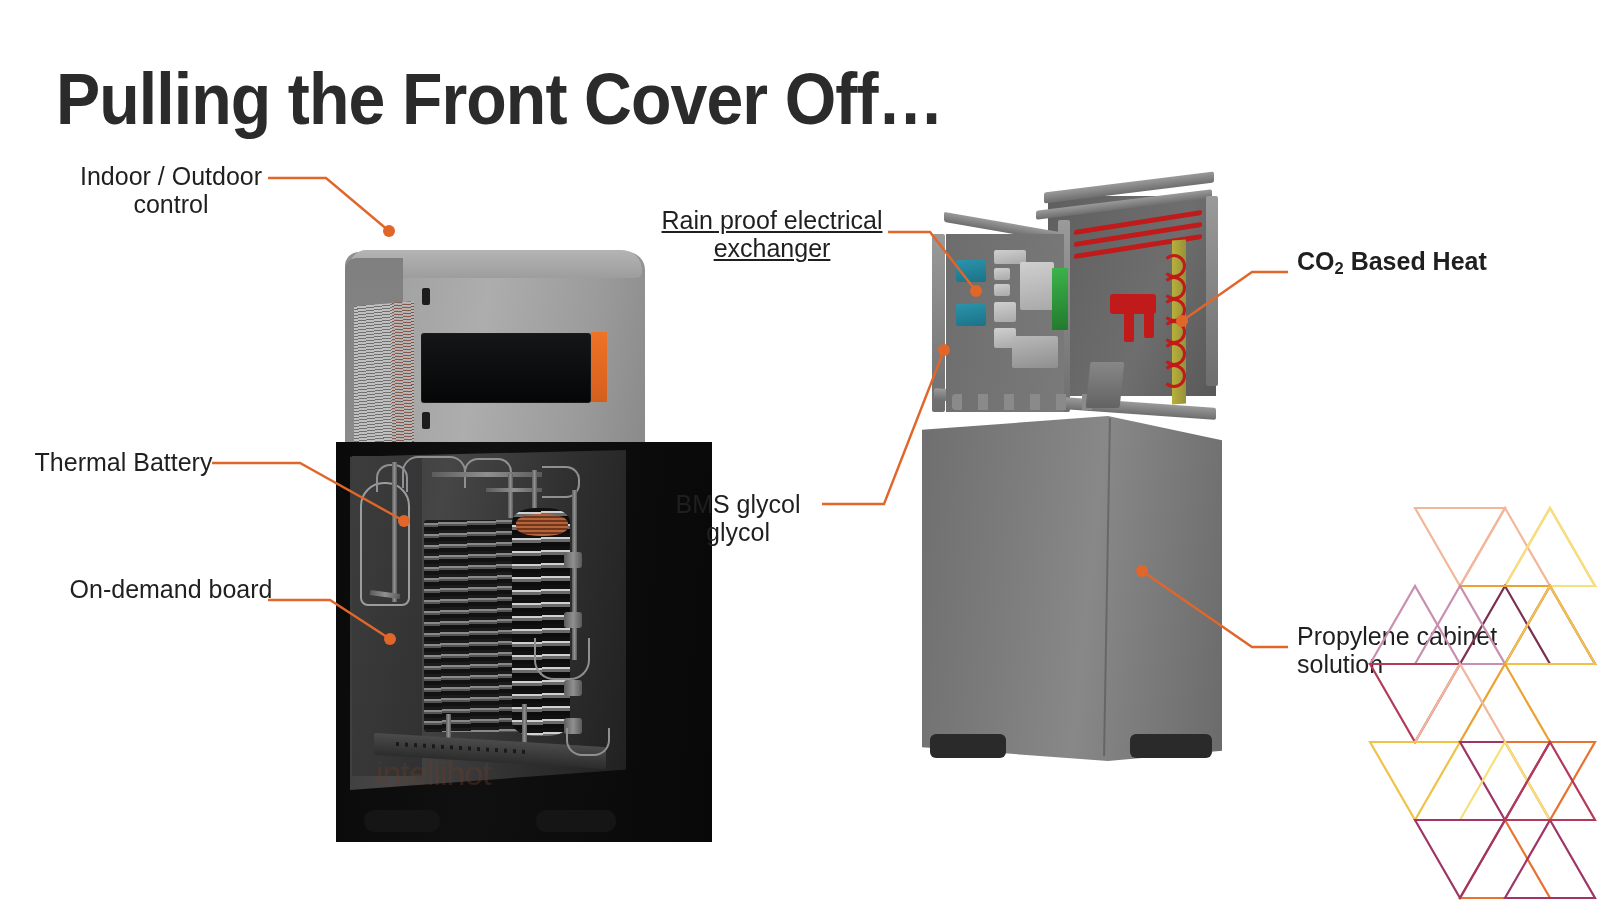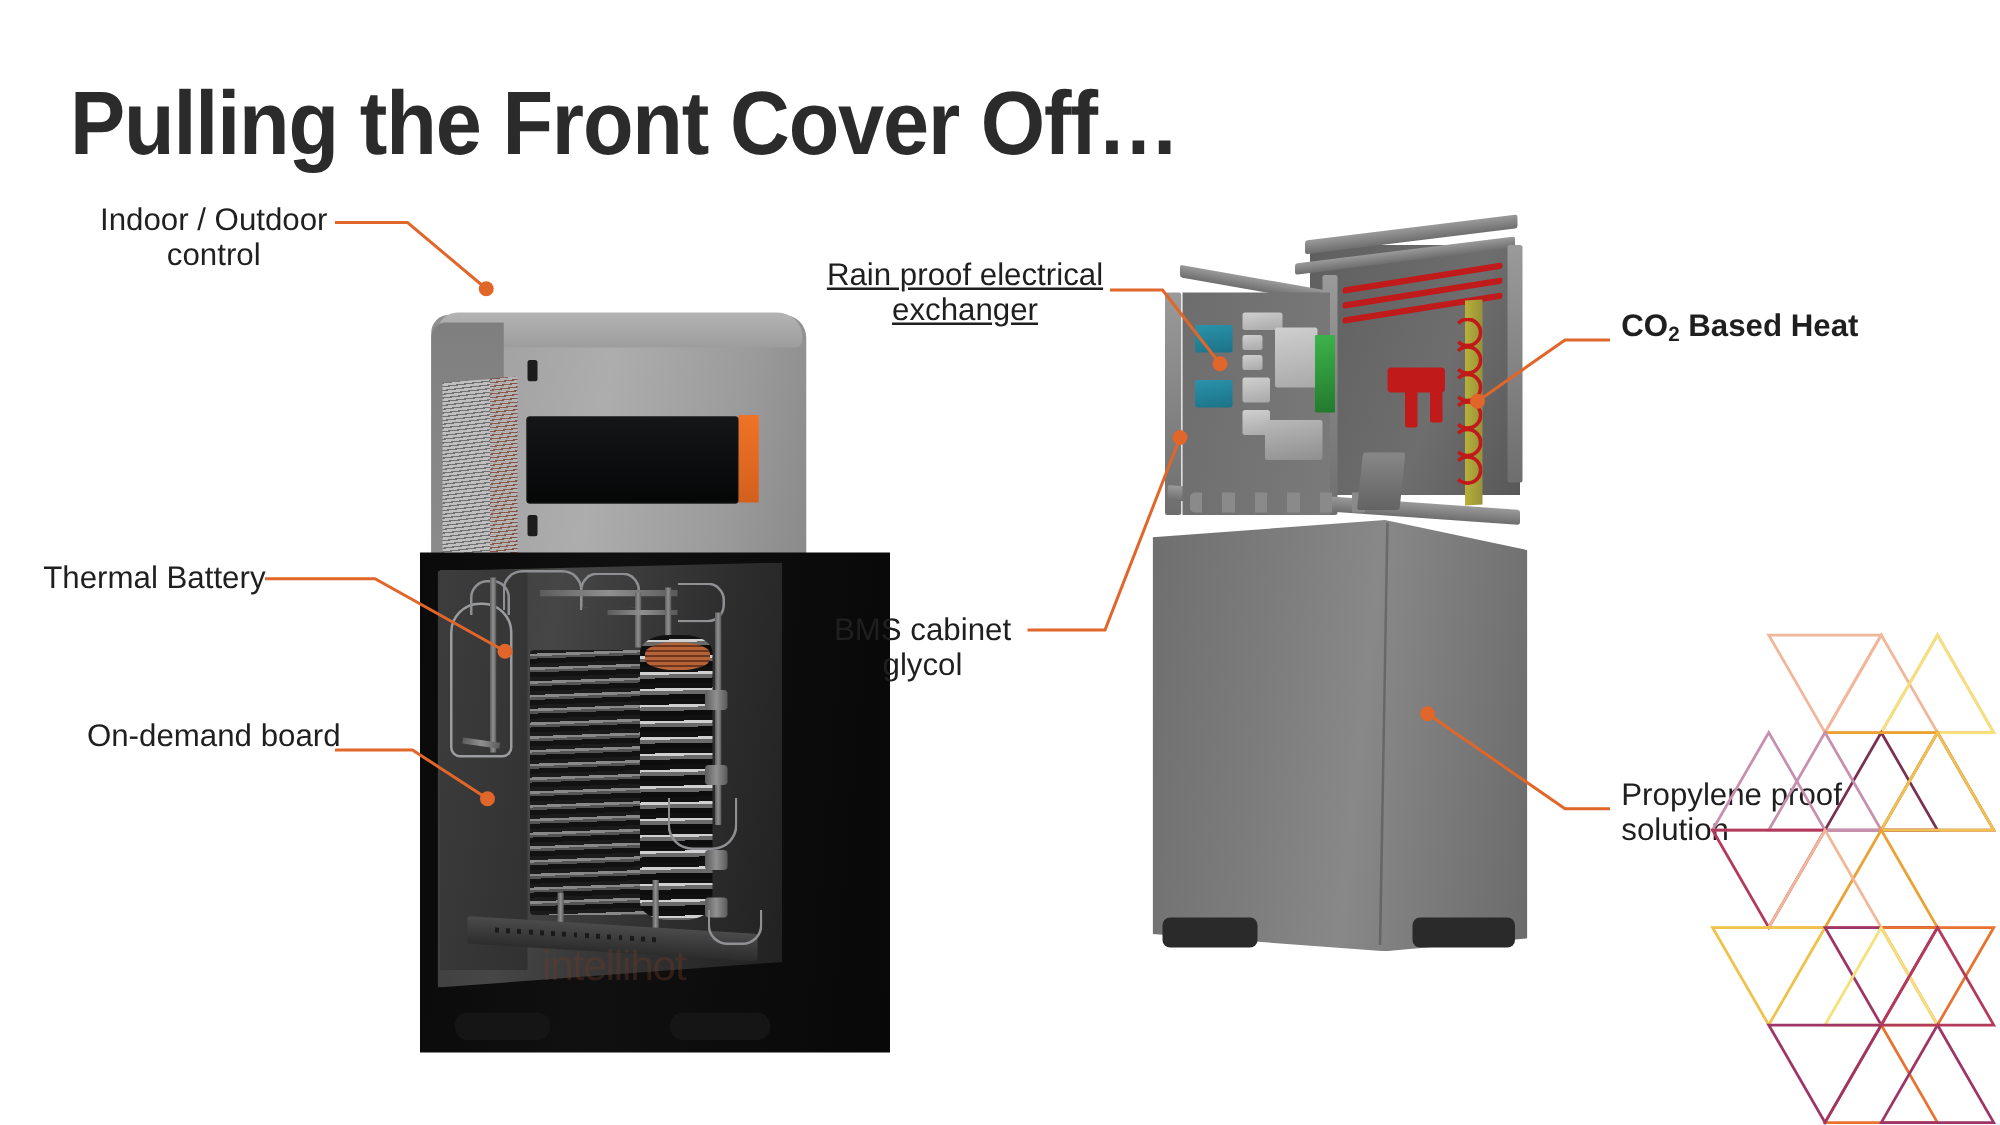--- a/index.html
+++ b/index.html
@@ -51,21 +51,21 @@
   .L-orange{position:absolute;left:255px;top:80px;width:16px;height:70px;
          background:linear-gradient(180deg,#ef7326,#d45f1d);}
   .L-ui{position:absolute;left:175px;top:112px;width:56px;height:10px;}
   .L-ui-l{position:absolute;left:0;top:4px;width:26px;height:2px;background:#3fb6e0;}
   .L-ui-r{position:absolute;left:30px;top:4px;width:28px;height:2px;background:#e0601f;}
   .L-ui-k{position:absolute;left:22px;top:0;width:11px;height:11px;border-radius:50%;
          background:#9dd7ea;}
   .L-hinge{position:absolute;width:8px;height:17px;background:#1c1c1c;border-radius:2px;}
 
   .L-body{position:absolute;left:0;top:190px;width:376px;height:400px;
-         background:linear-gradient(95deg,#0a0a0a,#101010 40%,#080808);text-align:center;}
+         background:linear-gradient(95deg,#0a0a0a,#101010 40%,#080808);}
   .L-inner{position:absolute;left:14px;top:8px;width:276px;height:340px;
          background:linear-gradient(100deg,#3a3a3a 0%,#464646 30%,#2e2e2e 70%,#212121 100%);
          clip-path:polygon(0 2%,100% 0,100% 94%,0 100%);}
   .L-backpanel{position:absolute;left:16px;top:14px;width:70px;height:320px;
          background:linear-gradient(100deg,#3d3d3d,#313131);}
   .L-coils{position:absolute;left:88px;top:78px;width:108px;height:212px;
          background:repeating-linear-gradient(178deg,
             #1a1a1a 0px,#1a1a1a 3px,#8c8c8c 3px,#8c8c8c 5px,
             #555 5px,#555 7px,#101010 7px,#101010 11px);
          border-radius:3px;opacity:.96;}
@@ -263,30 +263,30 @@
   <div class="label ralign" style="left:20px;top:575px;width:230px;">
     <div>On-demand board</div>
   </div>
 
   <div class="label ralign" style="left:600px;top:206px;width:272px;text-decoration:underline;">
     <div>Rain proof electrical</div>
     <div>exchanger</div>
   </div>
 
   <div class="label ralign" style="left:600px;top:490px;width:204px;">
-    <div>BMS cabinet</div>
+    <div>BMS glycol</div>
     <div>glycol</div>
   </div>
 
   <div class="label lalign" style="left:1297px;top:247px;width:290px;font-weight:bold;">
     <div><span>CO</span><sub>2</sub><span> Based Heat</span></div>
   </div>
 
   <div class="label lalign" style="left:1297px;top:622px;width:290px;">
-    <div>Propylene proof</div>
+    <div>Propylene cabinet</div>
     <div>solution</div>
   </div>
 
   <svg class="tri-deco" viewBox="0 0 300 400" xmlns="http://www.w3.org/2000/svg">
     <g fill="none" stroke-width="2.2">
       <polygon points="205,8 250,86 160,86" stroke="#f2b79a"></polygon>
       <polygon points="250,8 295,86 205,86" stroke="#f2b79a"></polygon>
       <polygon points="160,86 205,8 115,8" stroke="#f2b79a"></polygon>
       <polygon points="205,86 250,8 295,86" stroke="#f6e07a"></polygon>
       <polygon points="205,86 250,164 160,164" stroke="#7a3050"></polygon>

